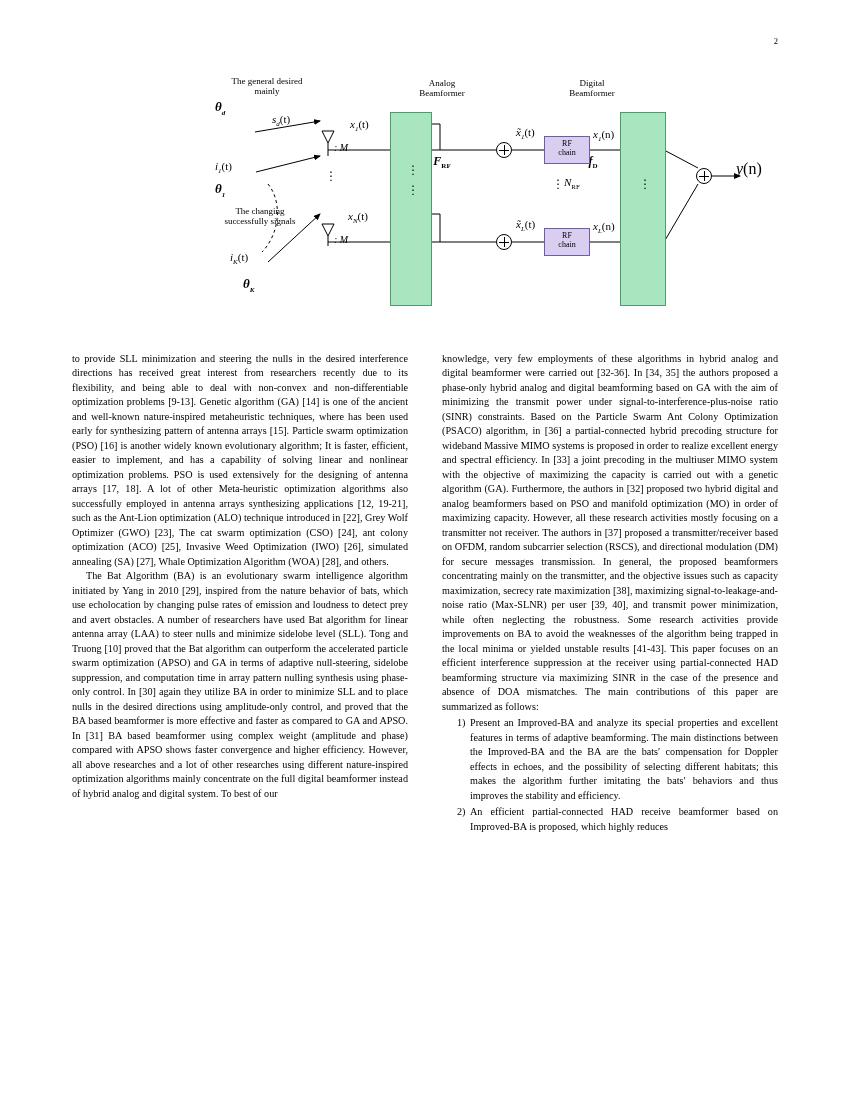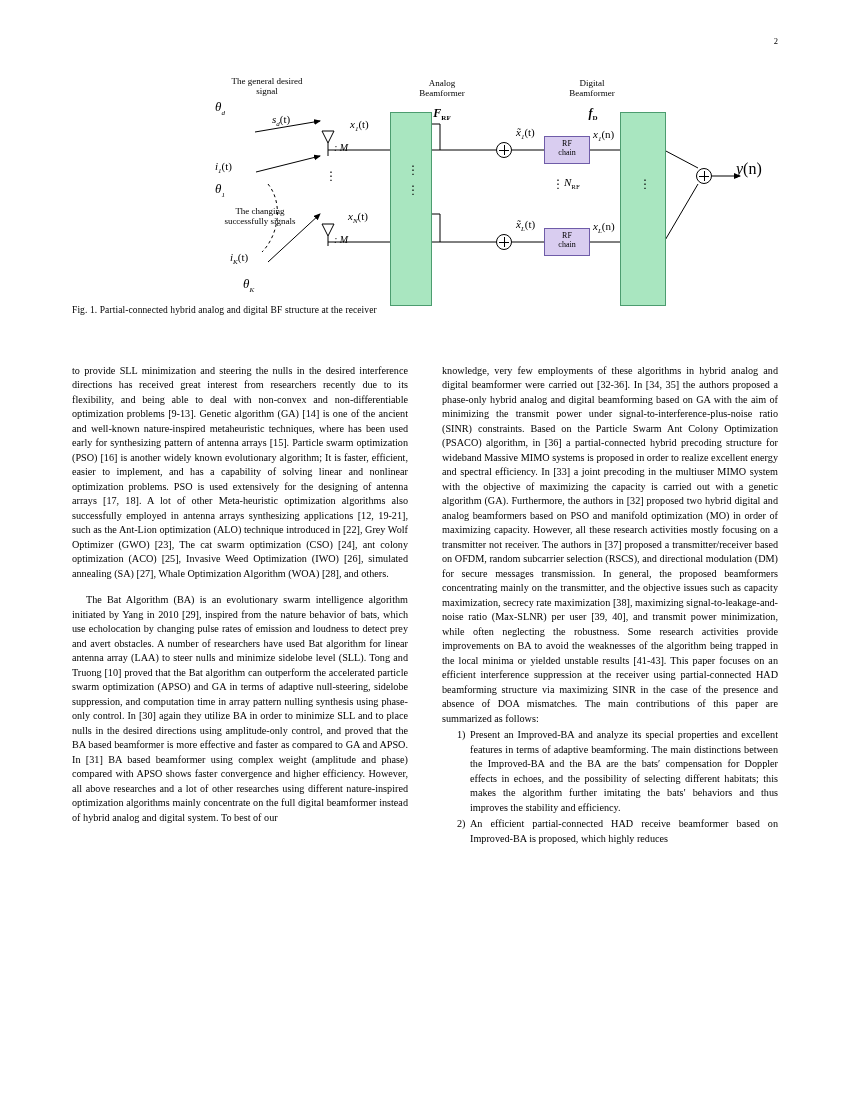--- a/index.html
+++ b/index.html
@@ -56,29 +56,31 @@
     line-height: 1.15;
     text-align: center;
     white-space: nowrap;
   }
   .lbl-it {
     font-style: italic;
   }
   .lbl-big {
     font-size: 13px;
     font-style: italic;
+    font-weight: bold;
   }
   .lbl-med {
     font-size: 11px;
     font-style: italic;
   }
   .lbl-bold-it {
     font-size: 12px;
     font-style: italic;
     font-weight: bold;
+    margin-top: 48px;
   }
   .sub {
     font-size: 7px;
     vertical-align: sub;
     font-style: italic;
   }
   .sub-n {
     font-size: 7px;
     vertical-align: sub;
     font-style: normal;
@@ -141,21 +143,21 @@
     top: 0;
     width: 336px;
     font-size: 10.2px;
     line-height: 1.42;
     text-align: justify;
     font-family: "Liberation Serif", serif;
   }
   .col-left { left: 0; }
   .col-right { left: 370px; }
   .col p {
-    margin: 12px 0 0 0;
+    margin: 0 0 0 0;
     text-indent: 14px;
     font-family: Liberation Serif, serif;
   }
   .col p.first {
     text-indent: 0;
   }
   .col ol {
     margin: 0;
     padding-left: 26px;
     list-style-type: decimal;
@@ -189,21 +191,21 @@
     <div class="lbl" style="left:480px; top:14px; width:80px;">
       <span>Digital</span><br>
       <span>Beamformer</span>
     </div>
     <div class="lbl lbl-bold-it" style="left:503px; top:43px; width:36px;">
       <span>f</span><span class="sub-n" style="font-weight:bold;">D</span>
     </div>
 
     <div class="lbl" style="left:140px; top:12px; width:110px;">
       <span>The general desired</span><br>
-      <span>signal</span>
+      <span>mainly</span>
     </div>
     <div class="lbl" style="left:128px; top:142px; width:120px;">
       <span>The changing</span><br>
       <span>successfully signals</span>
     </div>
 
     <div class="lbl lbl-big" style="left:143px; top:36px;">
       <span>θ</span><span class="sub">d</span>
     </div>
     <div class="lbl lbl-big" style="left:143px; top:118px;">
@@ -335,21 +337,20 @@
       <span>N</span><span class="sub-n">RF</span>
     </div>
     <div class="vdots" style="left:567px; top:118px;">⋮</div>
 
     <div class="lbl" style="left:664px; top:96px; font-size:16px; font-style:italic;">
       <span>y</span><span style="font-style:normal;">(n)</span>
     </div>
 
   </div>
 
-  <div class="fig-caption">Fig. 1.  Partial-connected hybrid analog and digital BF structure at the receiver</div>
 
   <div class="columns">
 
     <div class="col col-left">
       <p class="first">to provide SLL minimization and steering the nulls in the desired interference directions has received great interest from researchers recently due to its flexibility, and being able to deal with non-convex and non-differentiable optimization problems [9-13]. Genetic algorithm (GA) [14] is one of the ancient and well-known nature-inspired metaheuristic techniques, where has been used early for synthesizing pattern of antenna arrays [15]. Particle swarm optimization (PSO) [16] is another widely known evolutionary algorithm; It is faster, efficient, easier to implement, and has a capability of solving linear and nonlinear optimization problems. PSO is used extensively for the designing of antenna arrays [17, 18]. A lot of other Meta-heuristic optimization algorithms also successfully employed in antenna arrays synthesizing applications [12, 19-21], such as the Ant-Lion optimization (ALO) technique introduced in [22], Grey Wolf Optimizer (GWO) [23], The cat swarm optimization (CSO) [24], ant colony optimization (ACO) [25], Invasive Weed Optimization (IWO) [26], simulated annealing (SA) [27], Whale Optimization Algorithm (WOA) [28], and others.</p>
       <p>The Bat Algorithm (BA) is an evolutionary swarm intelligence algorithm initiated by Yang in 2010 [29], inspired from the nature behavior of bats, which use echolocation by changing pulse rates of emission and loudness to detect prey and avert obstacles. A number of researchers have used Bat algorithm for linear antenna array (LAA) to steer nulls and minimize sidelobe level (SLL). Tong and Truong [10] proved that the Bat algorithm can outperform the accelerated particle swarm optimization (APSO) and GA in terms of adaptive null-steering, sidelobe suppression, and computation time in array pattern nulling synthesis using phase-only control. In [30] again they utilize BA in order to minimize SLL and to place nulls in the desired directions using amplitude-only control, and proved that the BA based beamformer is more effective and faster as compared to GA and APSO. In [31] BA based beamformer using complex weight (amplitude and phase) compared with APSO shows faster convergence and higher efficiency. However, all above researches and a lot of other researches using different nature-inspired optimization algorithms mainly concentrate on the full digital beamformer instead of hybrid analog and digital system. To best of our</p>
     </div>
 
     <div class="col col-right">
       <p class="first">knowledge, very few employments of these algorithms in hybrid analog and digital beamformer were carried out [32-36]. In [34, 35] the authors proposed a phase-only hybrid analog and digital beamforming based on GA with the aim of minimizing the transmit power under signal-to-interference-plus-noise ratio (SINR) constraints. Based on the Particle Swarm Ant Colony Optimization (PSACO) algorithm, in [36] a partial-connected hybrid precoding structure for wideband Massive MIMO systems is proposed in order to realize excellent energy and spectral efficiency. In [33] a joint precoding in the multiuser MIMO system with the objective of maximizing the capacity is carried out with a genetic algorithm (GA). Furthermore, the authors in [32] proposed two hybrid digital and analog beamformers based on PSO and manifold optimization (MO) in order of maximizing capacity. However, all these research activities mostly focusing on a transmitter not receiver. The authors in [37] proposed a transmitter/receiver based on OFDM, random subcarrier selection (RSCS), and directional modulation (DM) for secure messages transmission. In general, the proposed beamformers concentrating mainly on the transmitter, and the objective issues such as capacity maximization, secrecy rate maximization [38], maximizing signal-to-leakage-and-noise ratio (Max-SLNR) per user [39, 40], and transmit power minimization, while often neglecting the robustness. Some research activities provide improvements on BA to avoid the weaknesses of the algorithm being trapped in the local minima or yielded unstable results [41-43]. This paper focuses on an efficient interference suppression at the receiver using partial-connected HAD beamforming structure via maximizing SINR in the case of the presence and absence of DOA mismatches. The main contributions of this paper are summarized as follows:</p>

